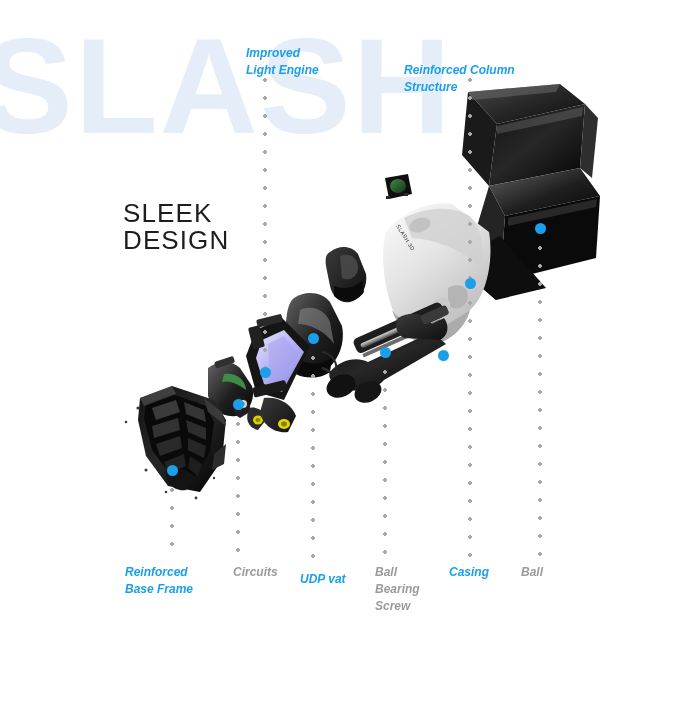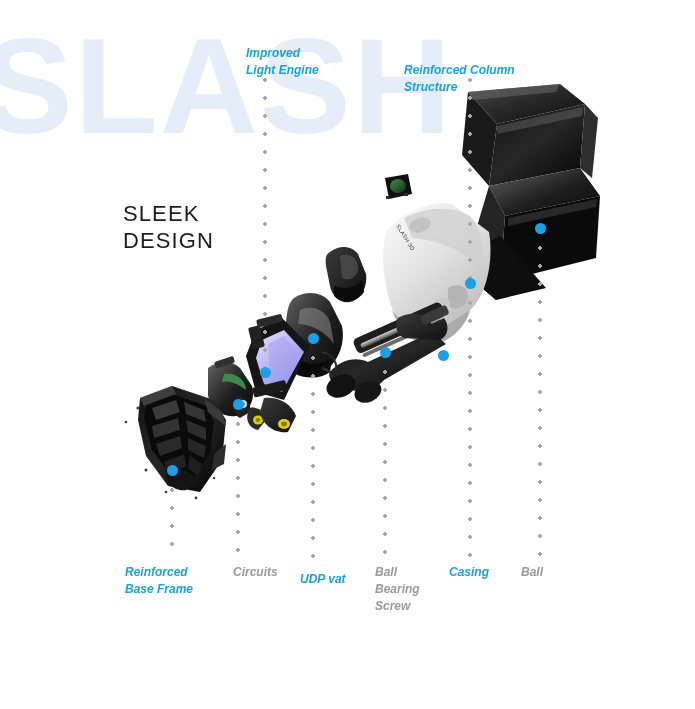--- a/index.html
+++ b/index.html
@@ -13,21 +13,21 @@
   
   #watermark{
     position:absolute;left:-18px;top:18px;
     font-size:136px;font-weight:bold;letter-spacing:2px;
     color:#e4edf8;line-height:1;user-select:none;white-space:nowrap;
   }
 
   
   #sleek{
     position:absolute;left:123px;top:200px;
-    font-size:22px;line-height:27px;font-weight:400;letter-spacing:1.1px;
+    font-size:26px;line-height:27px;font-weight:400;letter-spacing:1.1px;
     color:#1d1d1d;white-space:pre-line;
   }
 
   
   .lbl{position:absolute;font-size:12px;line-height:17px;font-weight:bold;white-space:pre-line;font-style:italic;}
   .lbl.blue{color:#1a9fe8;}
   .lbl.gray{color:#9b9b9b;}
 
   
   .leader{

